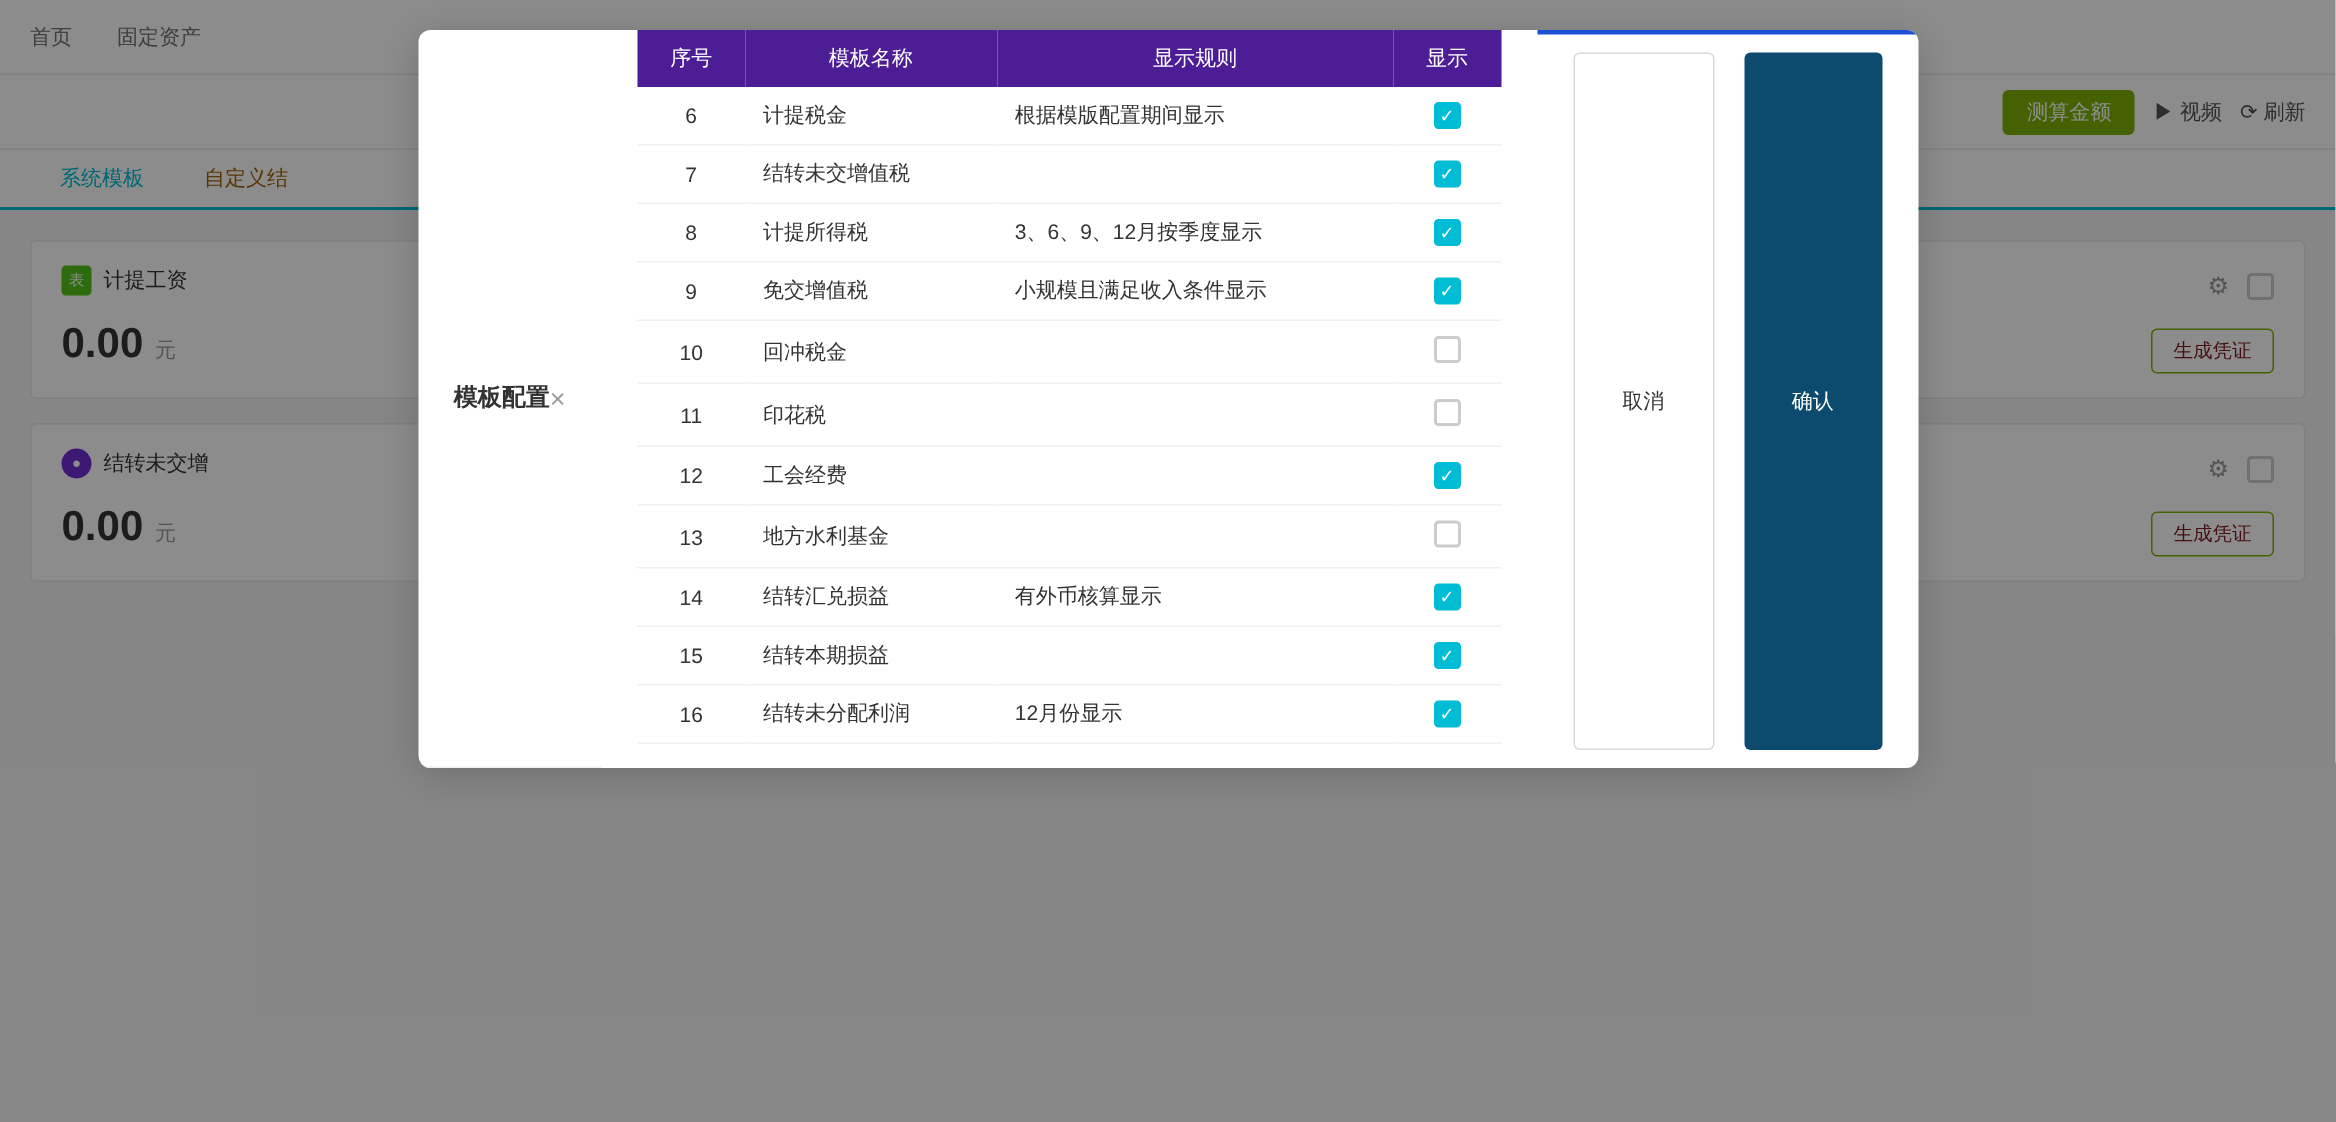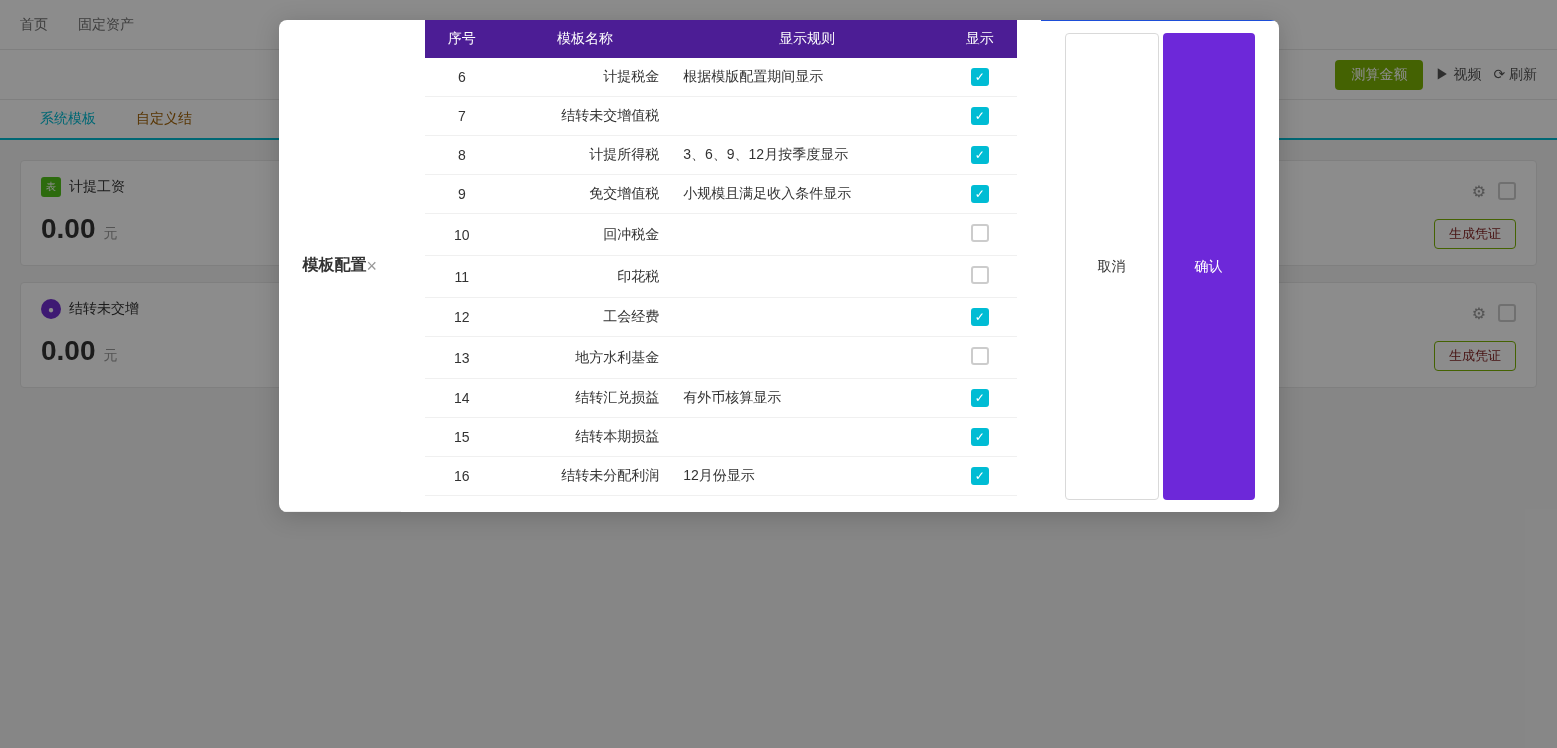--- a/index.html
+++ b/index.html
@@ -179,23 +179,23 @@
       line-height: 1;
     }
     .modal-body {
       flex: 1;
       overflow-y: auto;
       padding: 0 24px 16px;
     }
     .modal-footer {
       display: flex;
       justify-content: center;
-      gap: 4px;
+      gap: 20px;
       padding: 12px 24px;
-      border-top: 1px solid #1d4ed8;
+      border-top: 3px solid #1d4ed8;
     }
 
     
     .config-table {
       width: 100%;
       border-collapse: collapse;
     }
     .config-table thead tr {
       background: #4c1d95;
     }
@@ -209,21 +209,21 @@
     .config-table tbody tr {
       border-bottom: 1px solid #f0f0f0;
     }
     .config-table tbody td {
       padding: 10px 12px;
       font-size: 14px;
       color: #333;
       text-align: center;
     }
     .config-table tbody td:nth-child(2) {
-      text-align: right;
+      text-align: left;
     }
     .config-table tbody td:nth-child(3) {
       text-align: left;
     }
 
     
     .cb-checked {
       width: 18px; height: 18px;
       border: 2px solid #00bcd4;
       background: #00bcd4;
@@ -260,21 +260,21 @@
       border: 1px solid #d9d9d9;
       background: #fff;
       color: #333;
       border-radius: 4px;
       padding: 8px 32px;
       font-size: 14px;
       cursor: pointer;
     }
     .btn-confirm {
       border: none;
-      background: #6d28d9;
+      background: #0c4a6e;
       color: #fff;
       border-radius: 4px;
       padding: 8px 32px;
       font-size: 14px;
       cursor: pointer;
     }
   </style>
 </head>
 <body>
 

